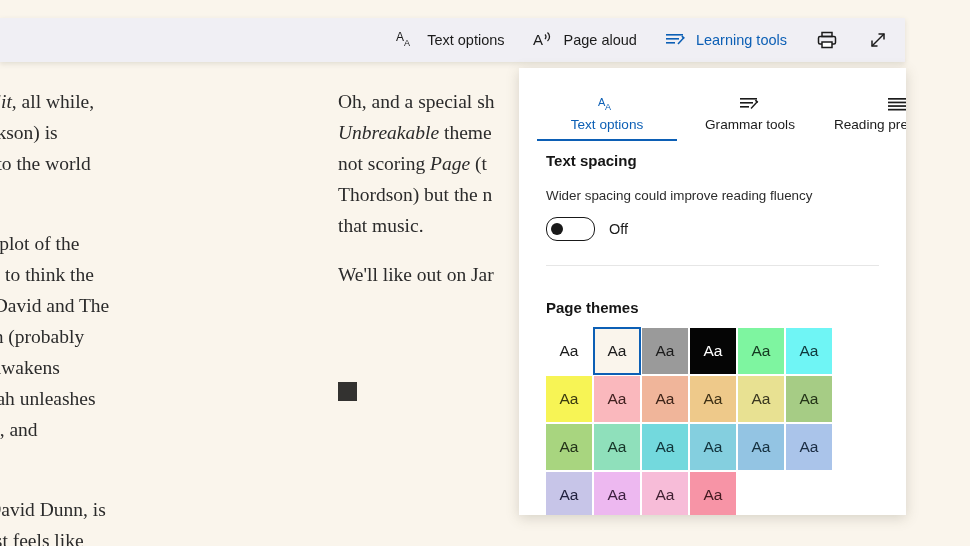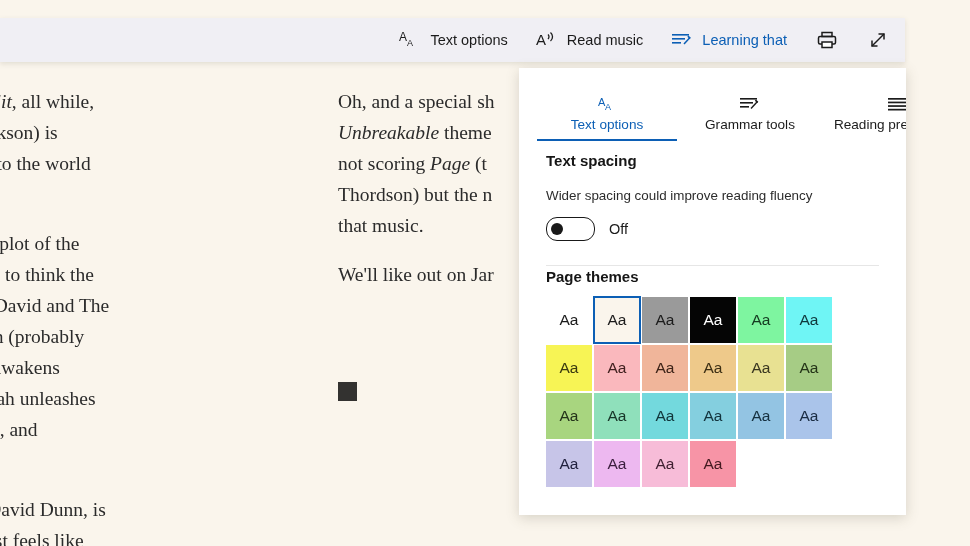--- a/index.html
+++ b/index.html
@@ -148,21 +148,21 @@
 
   .divider {
     height: 1px;
     background: #e6e6e6;
     margin: 24px 0 0 0;
   }
   .themes-title {
     font-size: 15px;
     font-weight: bold;
     color: #161616;
-    margin: 2px 0 12px 0;
+    margin: 33px 0 12px 0;
   }
   .theme-grid {
     display: grid;
     grid-template-columns: repeat(6, 46px);
     gap: 2px 2px;
   }
   .swatch {
     width: 46px; height: 46px;
     display: flex;
     align-items: center;
@@ -212,34 +212,34 @@
     </div>
 
     <div class="cmd-item">
       <span class="cmd-icon">
         <svg width="22" height="20" viewBox="0 0 22 20">
           <text x="0" y="15" font-family="Liberation Sans, sans-serif" font-size="15" fill="#1b1b1b">A</text>
           <path d="M12 4.5 a3.2 3.2 0 0 1 0 4.6" stroke="#1b1b1b" stroke-width="1.3" fill="none"></path>
           <path d="M14.5 2.5 a5.6 5.6 0 0 1 0 8.6" stroke="#1b1b1b" stroke-width="1.3" fill="none"></path>
         </svg>
       </span>
-      <span>Read music</span>
+      <span>Page aloud</span>
     </div>
 
     <div class="cmd-item accent">
       <span class="cmd-icon">
         <svg width="22" height="20" viewBox="0 0 22 20">
           <rect x="1" y="4" width="17" height="1.6" fill="#0c5fb5"></rect>
           <rect x="1" y="8" width="13" height="1.6" fill="#0c5fb5"></rect>
           <rect x="1" y="12" width="9" height="1.6" fill="#0c5fb5"></rect>
           <path d="M13 14 L19 7.5" stroke="#0c5fb5" stroke-width="1.5"></path>
           <path d="M17.5 5.5 l2.3 2.3 -1.2 1.2 -2.3 -2.3 z" fill="#0c5fb5"></path>
         </svg>
       </span>
-      <span>Learning that</span>
+      <span>Learning tools</span>
     </div>
 
     <div class="cmd-item icon-only">
       <span class="cmd-icon">
         <svg width="22" height="20" viewBox="0 0 22 20">
           <rect x="6" y="2.5" width="10" height="4" fill="none" stroke="#1b1b1b" stroke-width="1.5"></rect>
           <rect x="2.5" y="6.5" width="17" height="7.5" rx="1.5" fill="none" stroke="#1b1b1b" stroke-width="1.5"></rect>
           <rect x="6" y="12" width="10" height="5.5" fill="#fff" stroke="#1b1b1b" stroke-width="1.5"></rect>
         </svg>
       </span>

